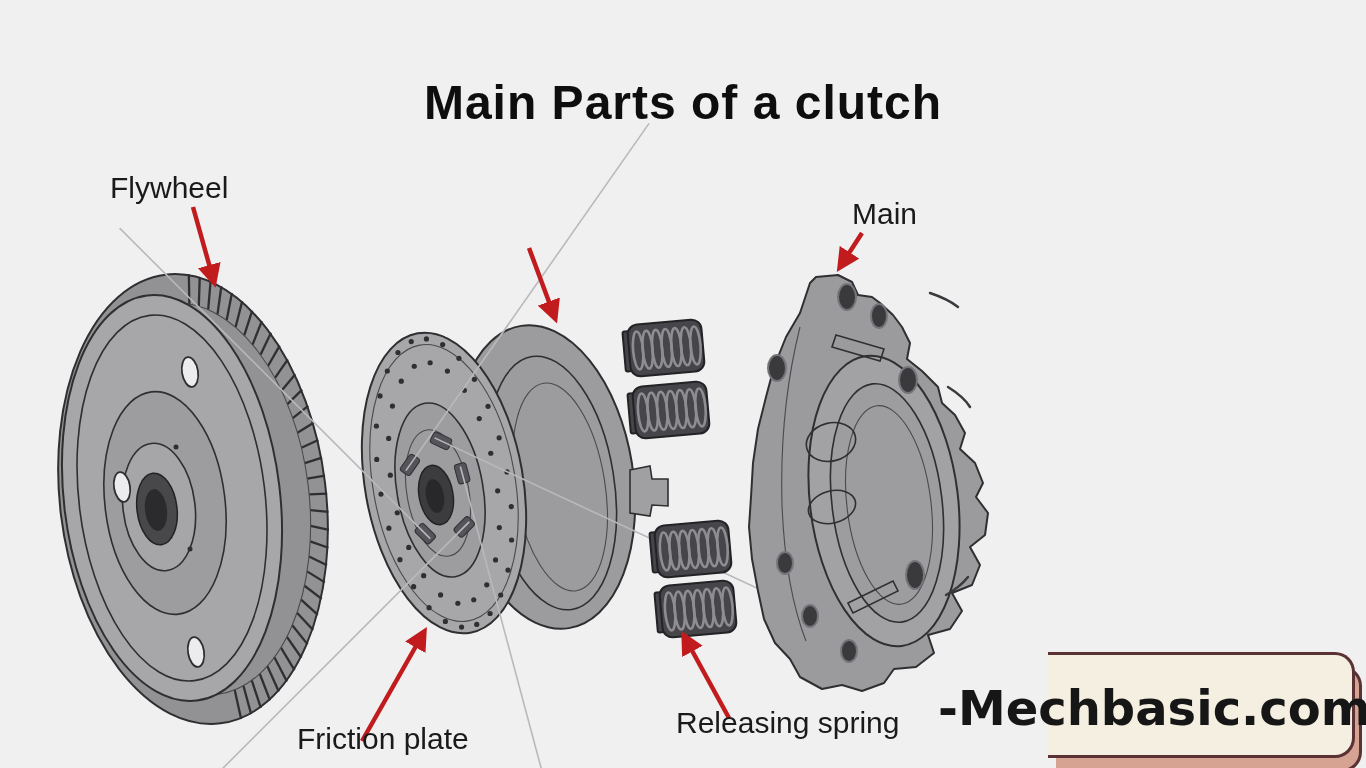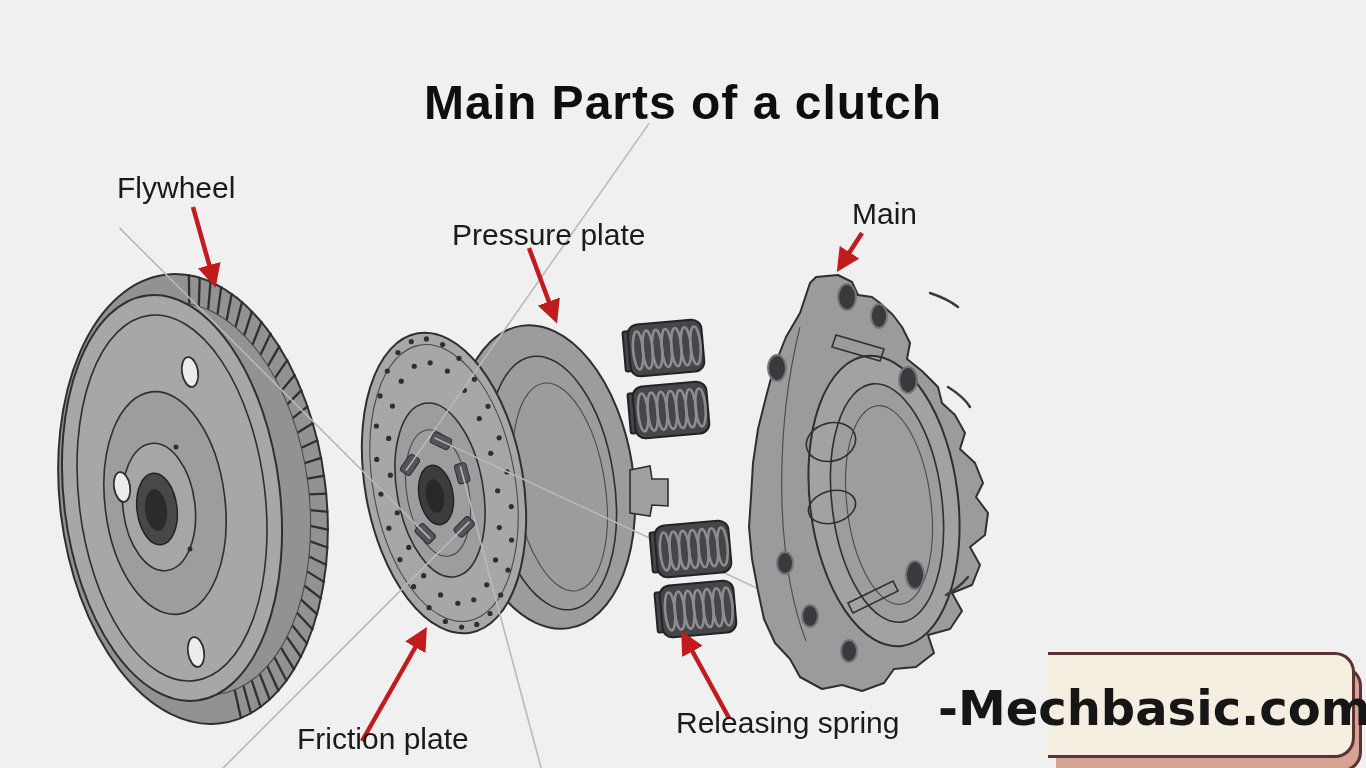--- a/index.html
+++ b/index.html
@@ -264,22 +264,21 @@
 
     <g>
       <line class="arrow-line" x1="193" y1="172" x2="214" y2="247" marker-end="url(#ah)"></line>
       <line class="arrow-line" x1="529" y1="213" x2="555" y2="283" marker-end="url(#ah)"></line>
       <line class="arrow-line" x1="862" y1="198" x2="840" y2="232" marker-end="url(#ah)"></line>
       <line class="arrow-line" x1="362" y1="706" x2="424" y2="597" marker-end="url(#ah)"></line>
       <line class="arrow-line" x1="729" y1="683" x2="684" y2="601" marker-end="url(#ah)"></line>
     </g>
   </svg>
 
-  <div class="part-label" style="left:117px;top:136px;">Flywheel</div>
-  <div class="part-label" style="left:452px;top:183px;">Pressure plate</div>
+  <div class="part-label" style="left:110px;top:136px;">Flywheel</div>
   <div class="part-label" style="left:852px;top:162px;">Main</div>
   <div class="part-label" style="left:297px;top:687px;">Friction plate</div>
   <div class="part-label" style="left:676px;top:671px;">Releasing spring</div>
 
   <div class="wm-shadow"></div>
   <div class="wm-box"></div>
   <div class="wm-text">-Mechbasic.com</div>
 
 </div>
 

